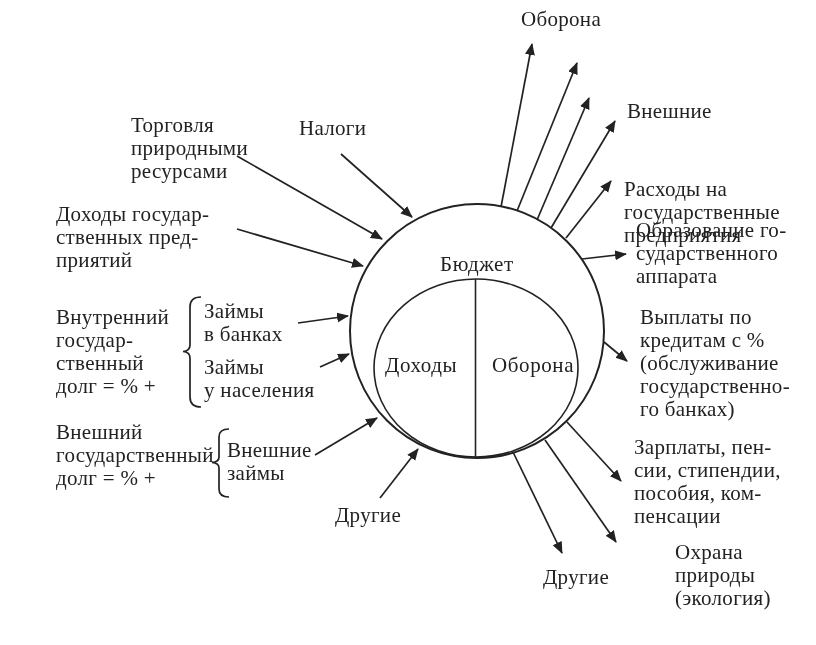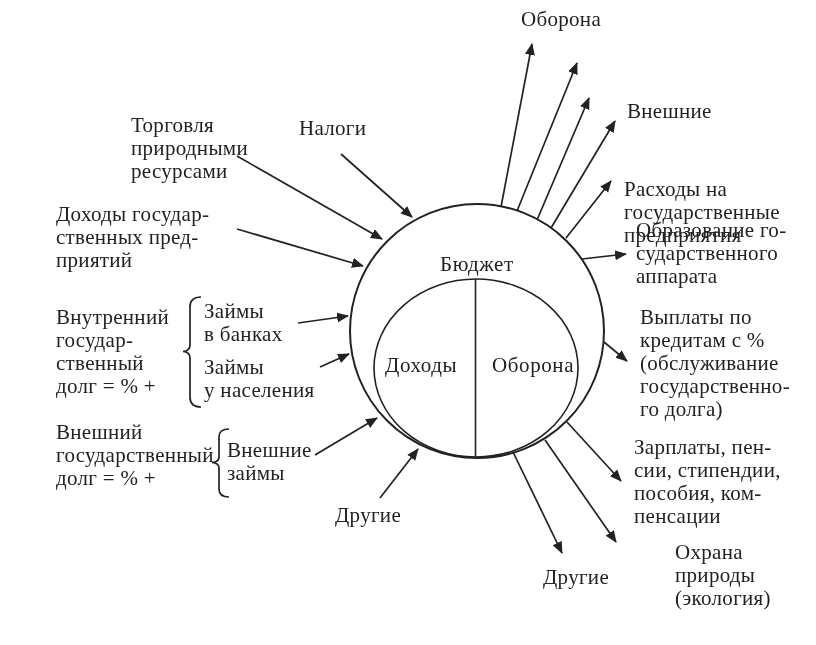--- a/index.html
+++ b/index.html
@@ -101,21 +101,21 @@
   <div class="lbl" style="left:624px; top:138px;margin-top:40px;">Расходы на
 государственные
 предприятия</div>
   <div class="lbl" style="left:636px; top:219px;">Образование го-
 сударственного
 аппарата</div>
   <div class="lbl" style="left:640px; top:306px;">Выплаты по
 кредитам с %
 (обслуживание
 государственно-
-го долга)</div>
+го банках)</div>
   <div class="lbl" style="left:634px; top:436px;">Зарплаты, пен-
 сии, стипендии,
 пособия, ком-
 пенсации</div>
   <div class="lbl" style="left:631px; top:541px;margin-left:44px;">Охрана
 природы
 (экология)</div>
   <div class="lbl" style="left:543px; top:566px;">Другие</div>
 
 </div>

